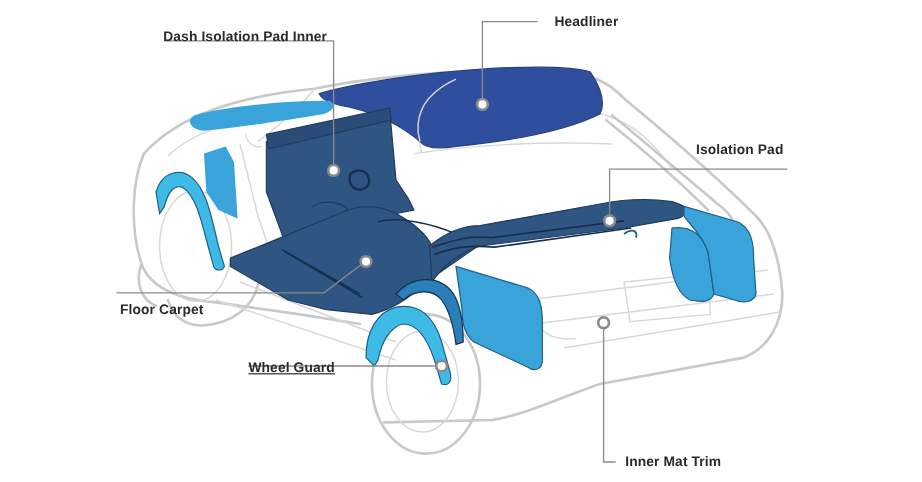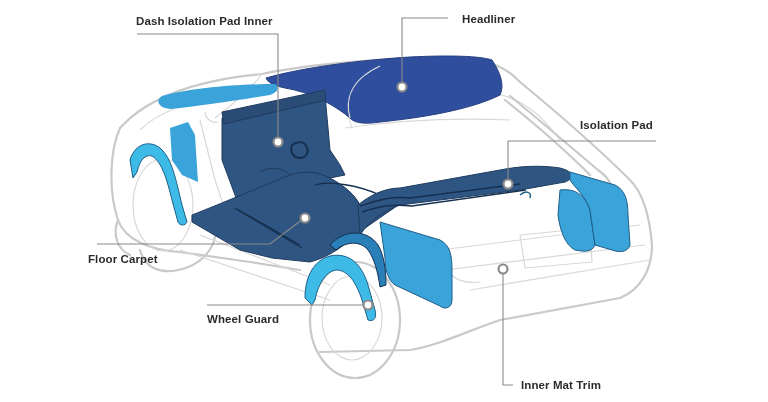--- a/index.html
+++ b/index.html
@@ -99,18 +99,18 @@
     <circle class="marker" cx="305" cy="218" r="4.5"></circle>
 
     <polyline class="leader" points="207,305 367,305"></polyline>
     <circle class="marker" cx="368" cy="305" r="4.5"></circle>
 
     <polyline class="leader" points="503,273 503,385 513,385"></polyline>
     <circle class="marker" cx="503" cy="269" r="4.5"></circle>
   </g>
 </svg>
 
-<div class="label" style="left:136px; top:15px;">Dash Isolation Pad Inner</div>
+<div class="label" style="left:136px; top:25px;">Dash Isolation Pad Inner</div>
 <div class="label" style="left:462px; top:13px;">Headliner</div>
 <div class="label" style="left:580px; top:119px;">Isolation Pad</div>
-<div class="label" style="left:88px; top:253px;">Floor Carpet</div>
-<div class="label" style="left:207px; top:313px;">Wheel Guard</div>
+<div class="label" style="left:100px; top:253px;">Floor Carpet</div>
+<div class="label" style="left:207px; top:301px;text-decoration:underline;">Wheel Guard</div>
 <div class="label" style="left:521px; top:379px;">Inner Mat Trim</div>
 
 </body></html>

